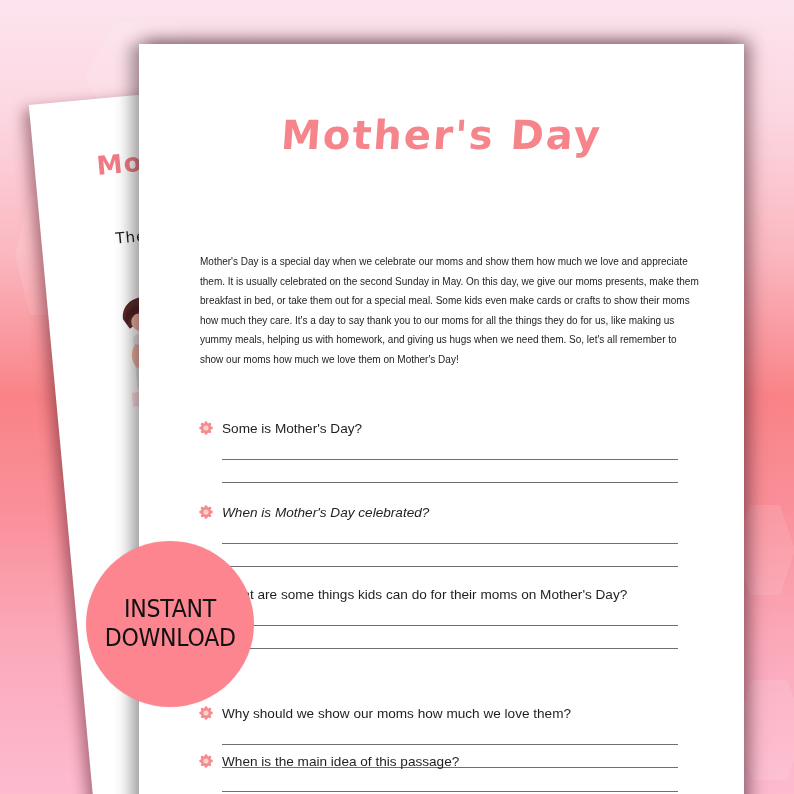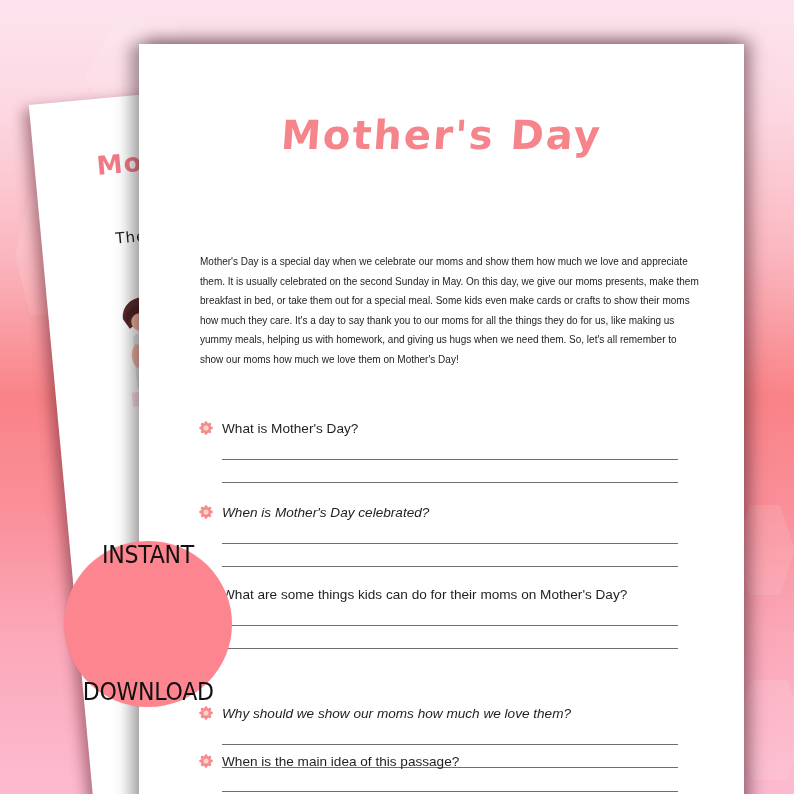--- a/index.html
+++ b/index.html
@@ -136,30 +136,30 @@
       position: absolute;
       left: 23px;
       width: 456px;
       height: 0;
       border-top: 1.6px solid #6f6f6f;
     }
 
     
     .badge {
       position: absolute;
-      left: 64px;
+      left: 86px;
       top: 541px;
       width: 168px;
       height: 166px;
       border-radius: 50%;
       background: #fd8590;
       display: flex;
       flex-direction: column;
       align-items: center;
-      justify-content: space-between;
+      justify-content: center;
       box-shadow: 0 0 2px rgba(0,0,0,0.08);
     }
     .badge span {
       font-family: "DejaVu Sans", sans-serif;
       font-size: 24px;
       line-height: 29px;
       color: #111111;
       letter-spacing: -0.3px;
       transform: scaleX(0.92);
     }
@@ -201,21 +201,21 @@
             <circle cx="7" cy="12.4" r="1.4"></circle>
           <circle cx="1.6" cy="7" r="1.4"></circle>
             <circle cx="12.4" cy="7" r="1.4"></circle>
           <circle cx="3.2" cy="3.2" r="1.4"></circle>
             <circle cx="10.8" cy="10.8" r="1.4"></circle>
           <circle cx="10.8" cy="3.2" r="1.4"></circle>
             <circle cx="3.2" cy="10.8" r="1.4"></circle>
         </g>
         <circle cx="7" cy="7" r="2.6" fill="#fcd3c7"></circle>
       </svg>
-      <span class="q-text">What is Mother's Day?</span>
+      <span class="q-text">Some is Mother's Day?</span>
     </div>
     <div class="ans-line" style="top:41px;"></div>
     <div class="ans-line" style="top:64px;"></div>
   </div>
 
   <div class="q-block" style="top:458px;font-style:italic;">
     <div class="q-row">
       <svg class="flower" viewBox="0 0 14 14">
         <g fill="#f58a8f">
           <circle cx="7" cy="7" r="5.2"></circle>
@@ -251,21 +251,21 @@
             <circle cx="3.2" cy="10.8" r="1.4"></circle>
         </g>
         <circle cx="7" cy="7" r="2.6" fill="#fcd3c7"></circle>
       </svg>
       <span class="q-text">What are some things kids can do for their moms on Mother's Day?</span>
     </div>
     <div class="ans-line" style="top:41px;"></div>
     <div class="ans-line" style="top:64px;"></div>
   </div>
 
-  <div class="q-block" style="top:659px;font-style:italic;">
+  <div class="q-block" style="top:659px;">
     <div class="q-row">
       <svg class="flower" viewBox="0 0 14 14">
         <g fill="#f58a8f">
           <circle cx="7" cy="7" r="5.2"></circle>
           <circle cx="7" cy="1.6" r="1.4"></circle>
             <circle cx="7" cy="12.4" r="1.4"></circle>
           <circle cx="1.6" cy="7" r="1.4"></circle>
             <circle cx="12.4" cy="7" r="1.4"></circle>
           <circle cx="3.2" cy="3.2" r="1.4"></circle>
             <circle cx="10.8" cy="10.8" r="1.4"></circle>

